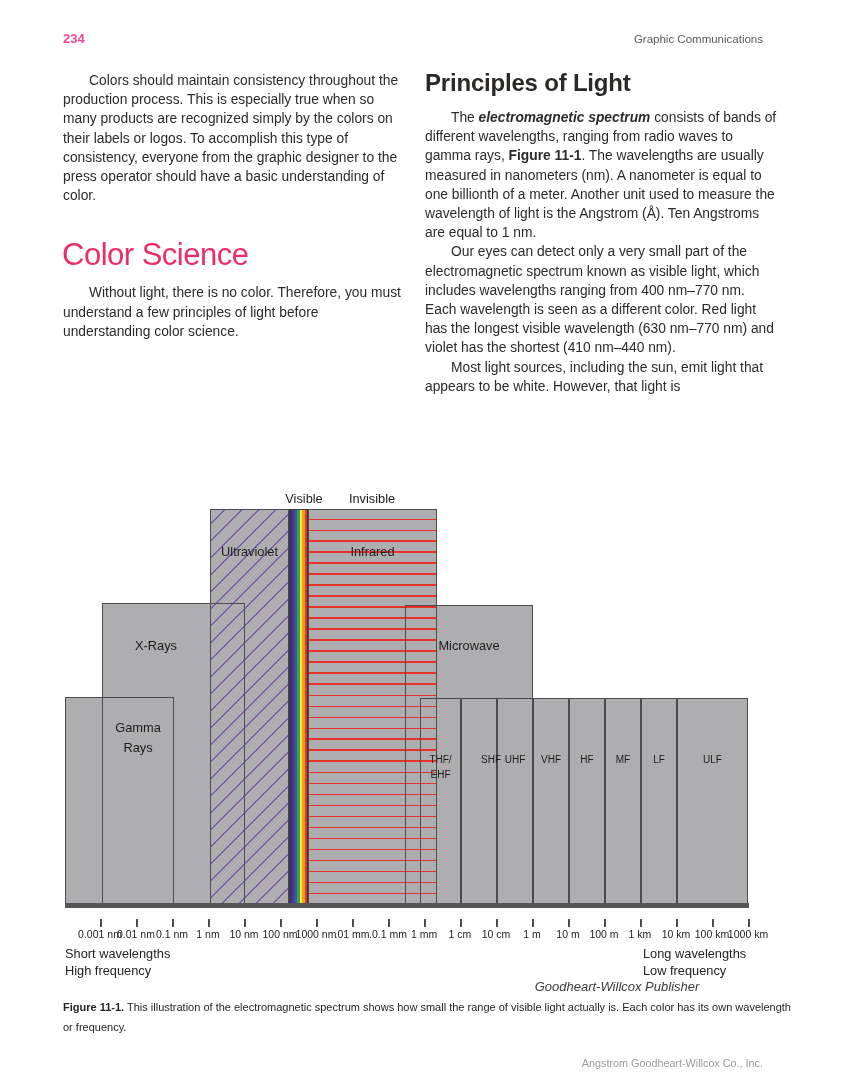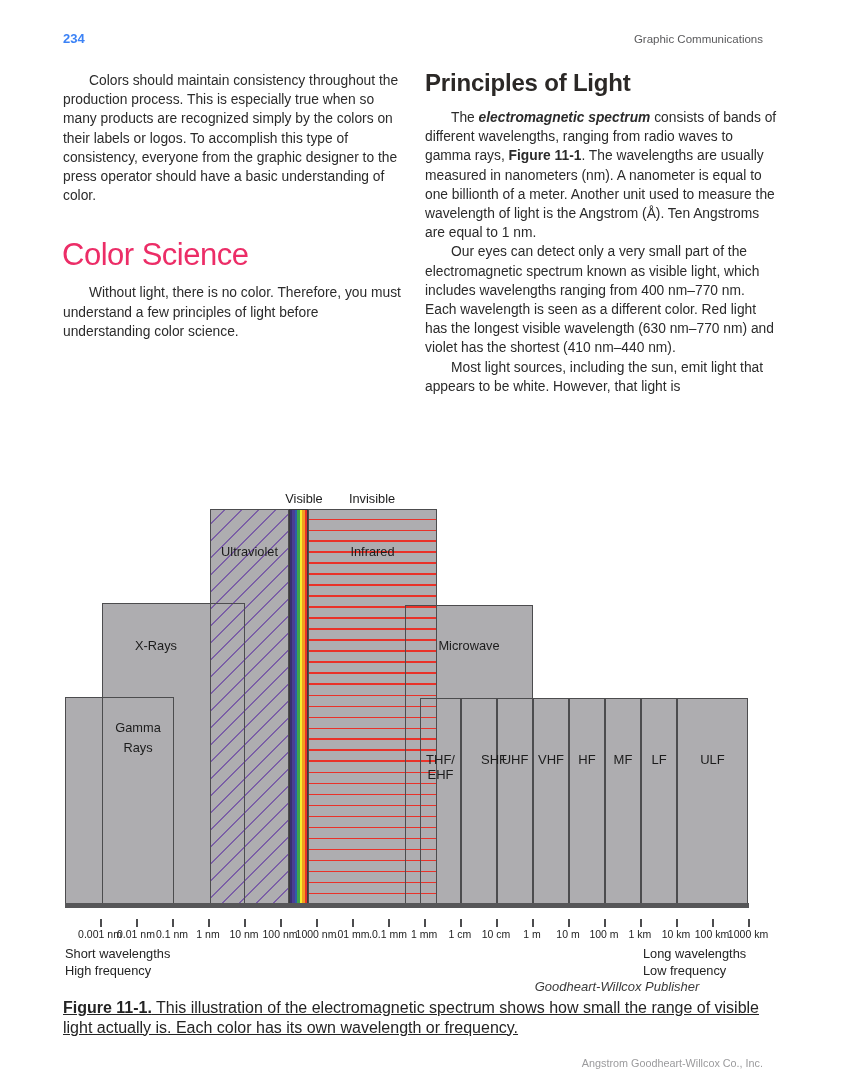--- a/index.html
+++ b/index.html
@@ -1,20 +1,20 @@
 <!DOCTYPE html>
 <html><head>
 <meta charset="utf-8">
 <style>
   html,body{margin:0;padding:0;background:#e8e8e8;}
   .page{position:relative;width:849px;height:1087px;background:#ffffff;margin:0 auto;
         font-family:"Liberation Sans",sans-serif;color:#2b2b2b;overflow:hidden;}
 
   
-  .page-num{position:absolute;left:63px;top:31px;font-size:13px;font-weight:bold;color:#3b82f6;}
+  .page-num{position:absolute;left:63px;top:31px;font-size:13px;font-weight:bold;color:#ec4899;}
   .running-head{position:absolute;right:86px;top:33px;font-size:11.5px;color:#5a5a5c;}
 
   
   .col{position:absolute;top:71px;font-size:13.8px;line-height:19.2px;color:#2b2b2b;}
   .col-left{left:63px;width:346px;}
   .col-right{left:425px;width:352px;}
   .col p{margin:0;text-indent:26px;}
   .h-color{font-size:31px;font-weight:400;color:#ec2d67;margin:33px 0 11px -1px;line-height:34px;letter-spacing:-0.5px;}
   .h-principles{font-size:24px;font-weight:bold;color:#2b2826;margin:0 0 13px 0;line-height:24px;letter-spacing:-0.2px;}
   .bi{font-weight:bold;font-style:italic;}
@@ -26,29 +26,29 @@
   .toplabel{font-size:12.8px;color:#1c1c1c;text-align:center;top:1px;}
   .bar-fill{background:#aeadb0;}
   .hatch-uv{background-color:#aeadb0;
      background-image:repeating-linear-gradient(135deg,rgba(0,0,0,0) 0px,rgba(0,0,0,0) 10.5px,#7b5fa6 10.5px,#7b5fa6 12px);}
   .hatch-ir{background-color:#aeadb0;
      background-image:repeating-linear-gradient(to bottom,rgba(0,0,0,0) 0px,rgba(0,0,0,0) 9.5px,#e93229 9.5px,#e93229 11px);}
   .bar-line{border:1.5px solid #4c4c4e;background:transparent;pointer-events:none;}
   .rainbow{display:flex;flex-direction:row;border:1px solid #3a3a3c;}
   .rainbow span{flex:1 1 auto;position:static;}
   .band-label{font-size:12.8px;color:#1c1c1c;text-align:center;white-space:pre-line;line-height:20px;z-index:6;}
-  .radio-label{font-size:13px;color:#1c1c1c;text-align:center;white-space:pre-line;line-height:14.5px;z-index:6;top:263px;}
+  .radio-label{font-size:10px;color:#1c1c1c;text-align:center;white-space:pre-line;line-height:14.5px;z-index:6;top:263px;}
   .baseline{background:#565658;z-index:5;}
   .tickmark{width:1.5px;height:7.5px;background:#4c4c4e;top:429px;z-index:6;}
   .ticklabel{top:438px;width:62px;margin-left:-31px;text-align:center;font-size:10.5px;color:#232323;z-index:6;}
   .axisnote{font-size:12.8px;line-height:16.8px;color:#232323;white-space:pre-line;top:456px;}
   .publisher{left:404px;top:489px;width:296px;text-align:center;font-style:italic;font-size:13px;color:#3a3a3a;}
 
   
-  .caption{position:absolute;left:63px;top:998px;width:729px;font-size:16px;line-height:19.5px;color:#242424;text-decoration:underline;}
+  .caption{position:absolute;left:63px;top:998px;width:729px;font-size:11px;line-height:19.5px;color:#242424;}
   .copyright{position:absolute;right:86px;top:1057px;font-size:10.8px;color:#9b9b9d;}
 </style>
 </head>
 <body>
 
 <div class="page">
 
   <div class="page-num">234</div>
   <div class="running-head">Graphic Communications</div>
 

